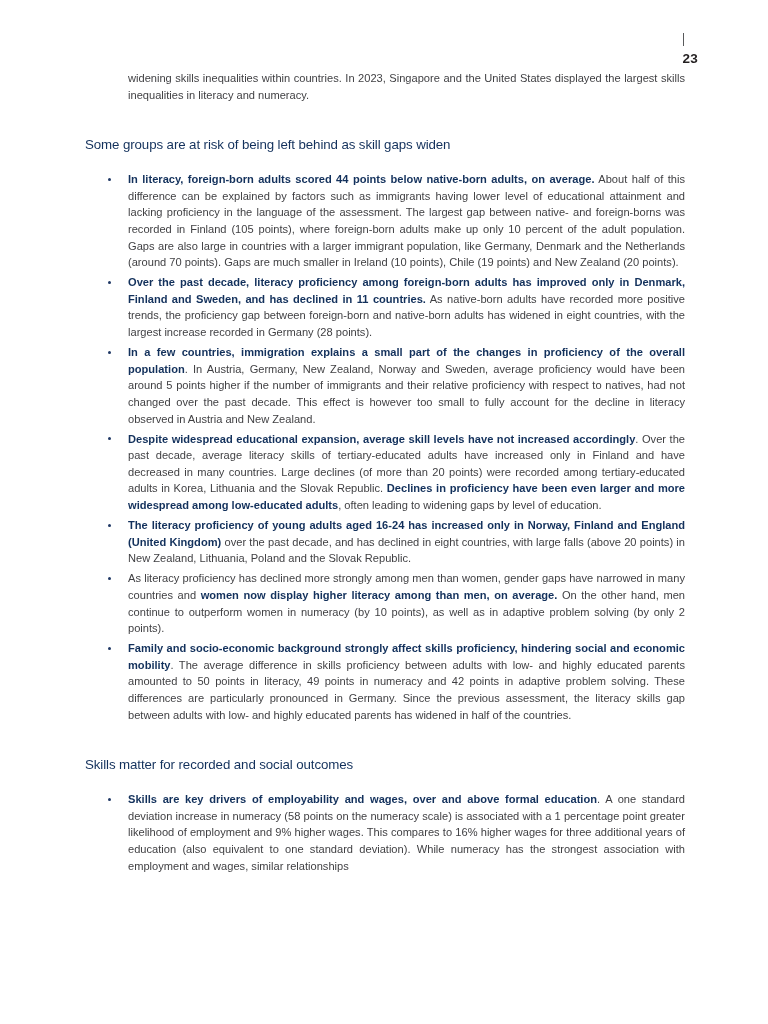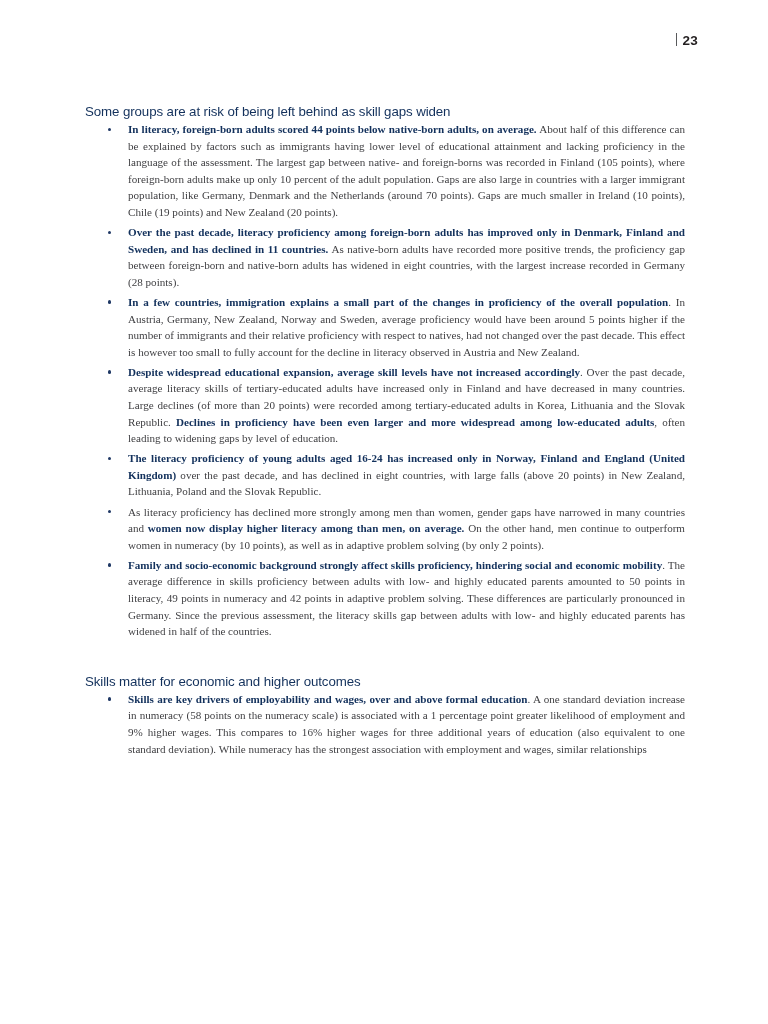--- a/index.html
+++ b/index.html
@@ -18,20 +18,21 @@
   }
 
   
   .page-header {
     position: absolute;
     top: 32px;
     right: 70px;
     display: flex;
     align-items: baseline;
     gap: 6px;
+    flex-direction: column;
   }
   .header-rule {
     display: inline-block;
     width: 1px;
     height: 13px;
     background: #58595b;
     position: relative;
     top: 1px;
   }
   .page-number {
@@ -68,23 +69,23 @@
     font-weight: normal;
     color: #13315c;
     line-height: 18px;
     margin-top: 33px;
     margin-bottom: 0;
     letter-spacing: -0.1px;
   }
 
   ul.bullets {
     list-style: none;
+    margin-top: 17px;
     margin-left: 23px;
     width: 577px;
-    font-family: Liberation Serif, serif;
   }
   ul.bullets > li {
     position: relative;
     padding-left: 20px;
     font-size: 11.1px;
     line-height: 16.6px;
     color: #3f3f42;
     text-align: justify;
     margin-bottom: 3.5px;
   }
@@ -119,33 +120,34 @@
 
 <div class="page">
 
   <div class="page-header">
     <span class="header-rule"></span>
     <span class="page-number">23</span>
   </div>
 
   <div class="content">
 
+    <p class="lead">widening skills inequalities within countries. In 2023, Singapore and the United States displayed the largest skills inequalities in literacy and numeracy.</p>
 
     <h2 class="section-heading">Some groups are at risk of being left behind as skill gaps widen</h2>
     <ul class="bullets">
       <li><span class="b">In literacy, foreign-born adults scored 44 points below native-born adults, on average.</span><span> About half of this difference can be explained by factors such as immigrants having lower level of educational attainment and lacking proficiency in the language of the assessment. The largest gap between native- and foreign-borns was recorded in Finland (105 points), where foreign-born adults make up only 10 percent of the adult population. Gaps are also large in countries with a larger immigrant population, like Germany, Denmark and the Netherlands (around 70 points). Gaps are much smaller in Ireland (10 points), Chile (19 points) and New Zealand (20 points).</span></li>
       <li><span class="b">Over the past decade, literacy proficiency among foreign-born adults has improved only in Denmark, Finland and Sweden, and has declined in 11 countries.</span><span> As native-born adults have recorded more positive trends, the proficiency gap between foreign-born and native-born adults has widened in eight countries, with the largest increase recorded in Germany (28 points).</span></li>
       <li><span class="b">In a few countries, immigration explains a small part of the changes in proficiency of the overall population</span><span>. In Austria, Germany, New Zealand, Norway and Sweden, average proficiency would have been around 5 points higher if the number of immigrants and their relative proficiency with respect to natives, had not changed over the past decade. This effect is however too small to fully account for the decline in literacy observed in Austria and New Zealand.</span></li>
       <li><span class="b">Despite widespread educational expansion, average skill levels have not increased accordingly</span><span>. Over the past decade, average literacy skills of tertiary-educated adults have increased only in Finland and have decreased in many countries. Large declines (of more than 20 points) were recorded among tertiary-educated adults in Korea, Lithuania and the Slovak Republic. </span><span class="b">Declines in proficiency have been even larger and more widespread among low-educated adults</span><span>, often leading to widening gaps by level of education.</span></li>
       <li><span class="b">The literacy proficiency of young adults aged 16-24 has increased only in Norway, Finland and England (United Kingdom)</span><span> over the past decade, and has declined in eight countries, with large falls (above 20 points) in New Zealand, Lithuania, Poland and the Slovak Republic.</span></li>
       <li><span>As literacy proficiency has declined more strongly among men than women, gender gaps have narrowed in many countries and </span><span class="b">women now display higher literacy among than men, on average.</span><span> On the other hand, men continue to outperform women in numeracy (by 10 points), as well as in adaptive problem solving (by only 2 points).</span></li>
       <li><span class="b">Family and socio-economic background strongly affect skills proficiency, hindering social and economic mobility</span><span>. The average difference in skills proficiency between adults with low- and highly educated parents amounted to 50 points in literacy, 49 points in numeracy and 42 points in adaptive problem solving. These differences are particularly pronounced in Germany. Since the previous assessment, the literacy skills gap between adults with low- and highly educated parents has widened in half of the countries.</span></li>
     </ul>
 
-    <h2 class="section-heading">Skills matter for economic and higher outcomes</h2>
+    <h2 class="section-heading">Skills matter for recorded and social outcomes</h2>
     <ul class="bullets">
       <li><span class="b">Skills are key drivers of employability and wages, over and above formal education</span><span>. A one standard deviation increase in numeracy (58 points on the numeracy scale) is associated with a 1 percentage point greater likelihood of employment and 9% higher wages. This compares to 16% higher wages for three additional years of education (also equivalent to one standard deviation). While numeracy has the strongest association with employment and wages, similar relationships</span></li>
     </ul>
 
   </div>
 
 
 </div>
 
 </body></html>

